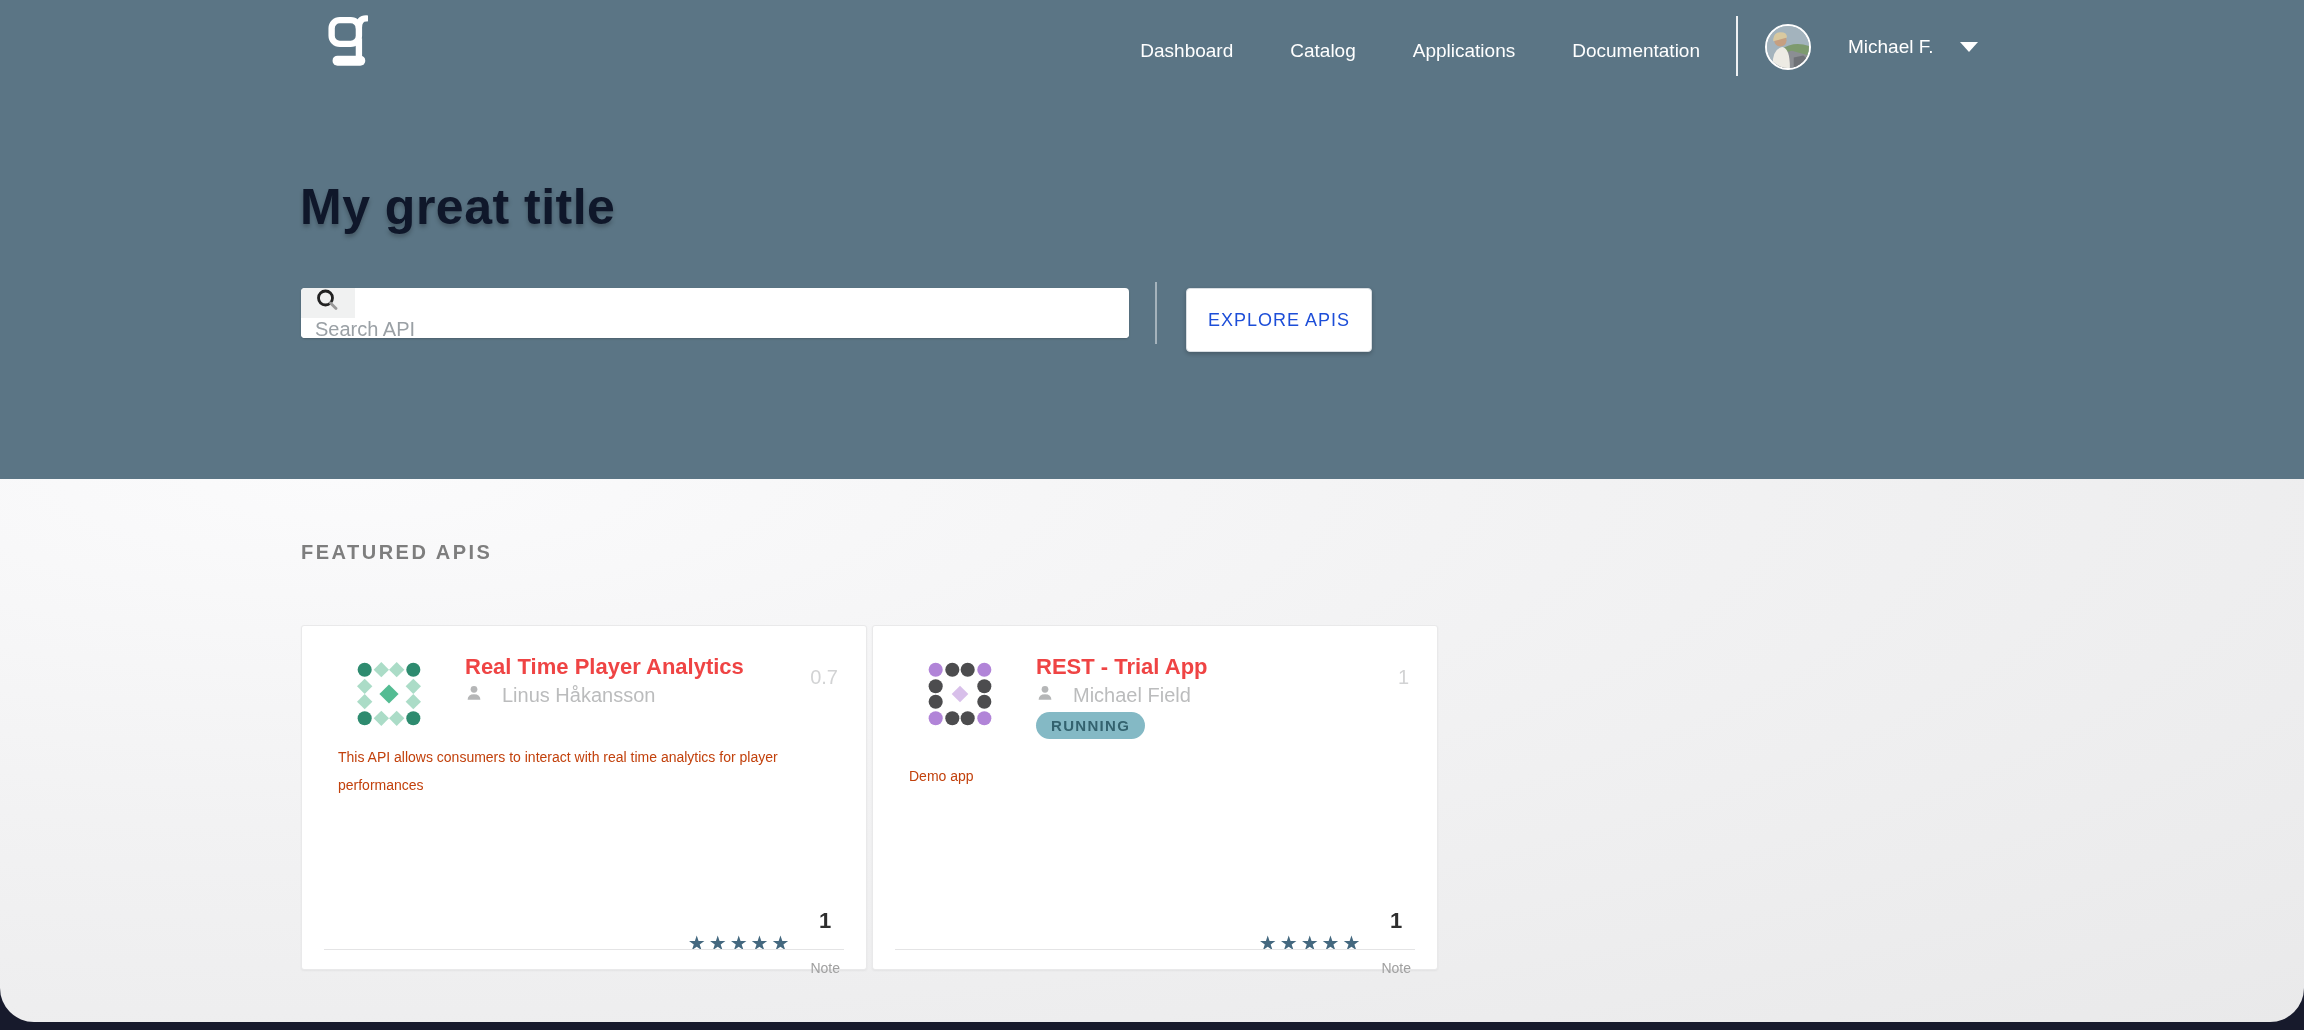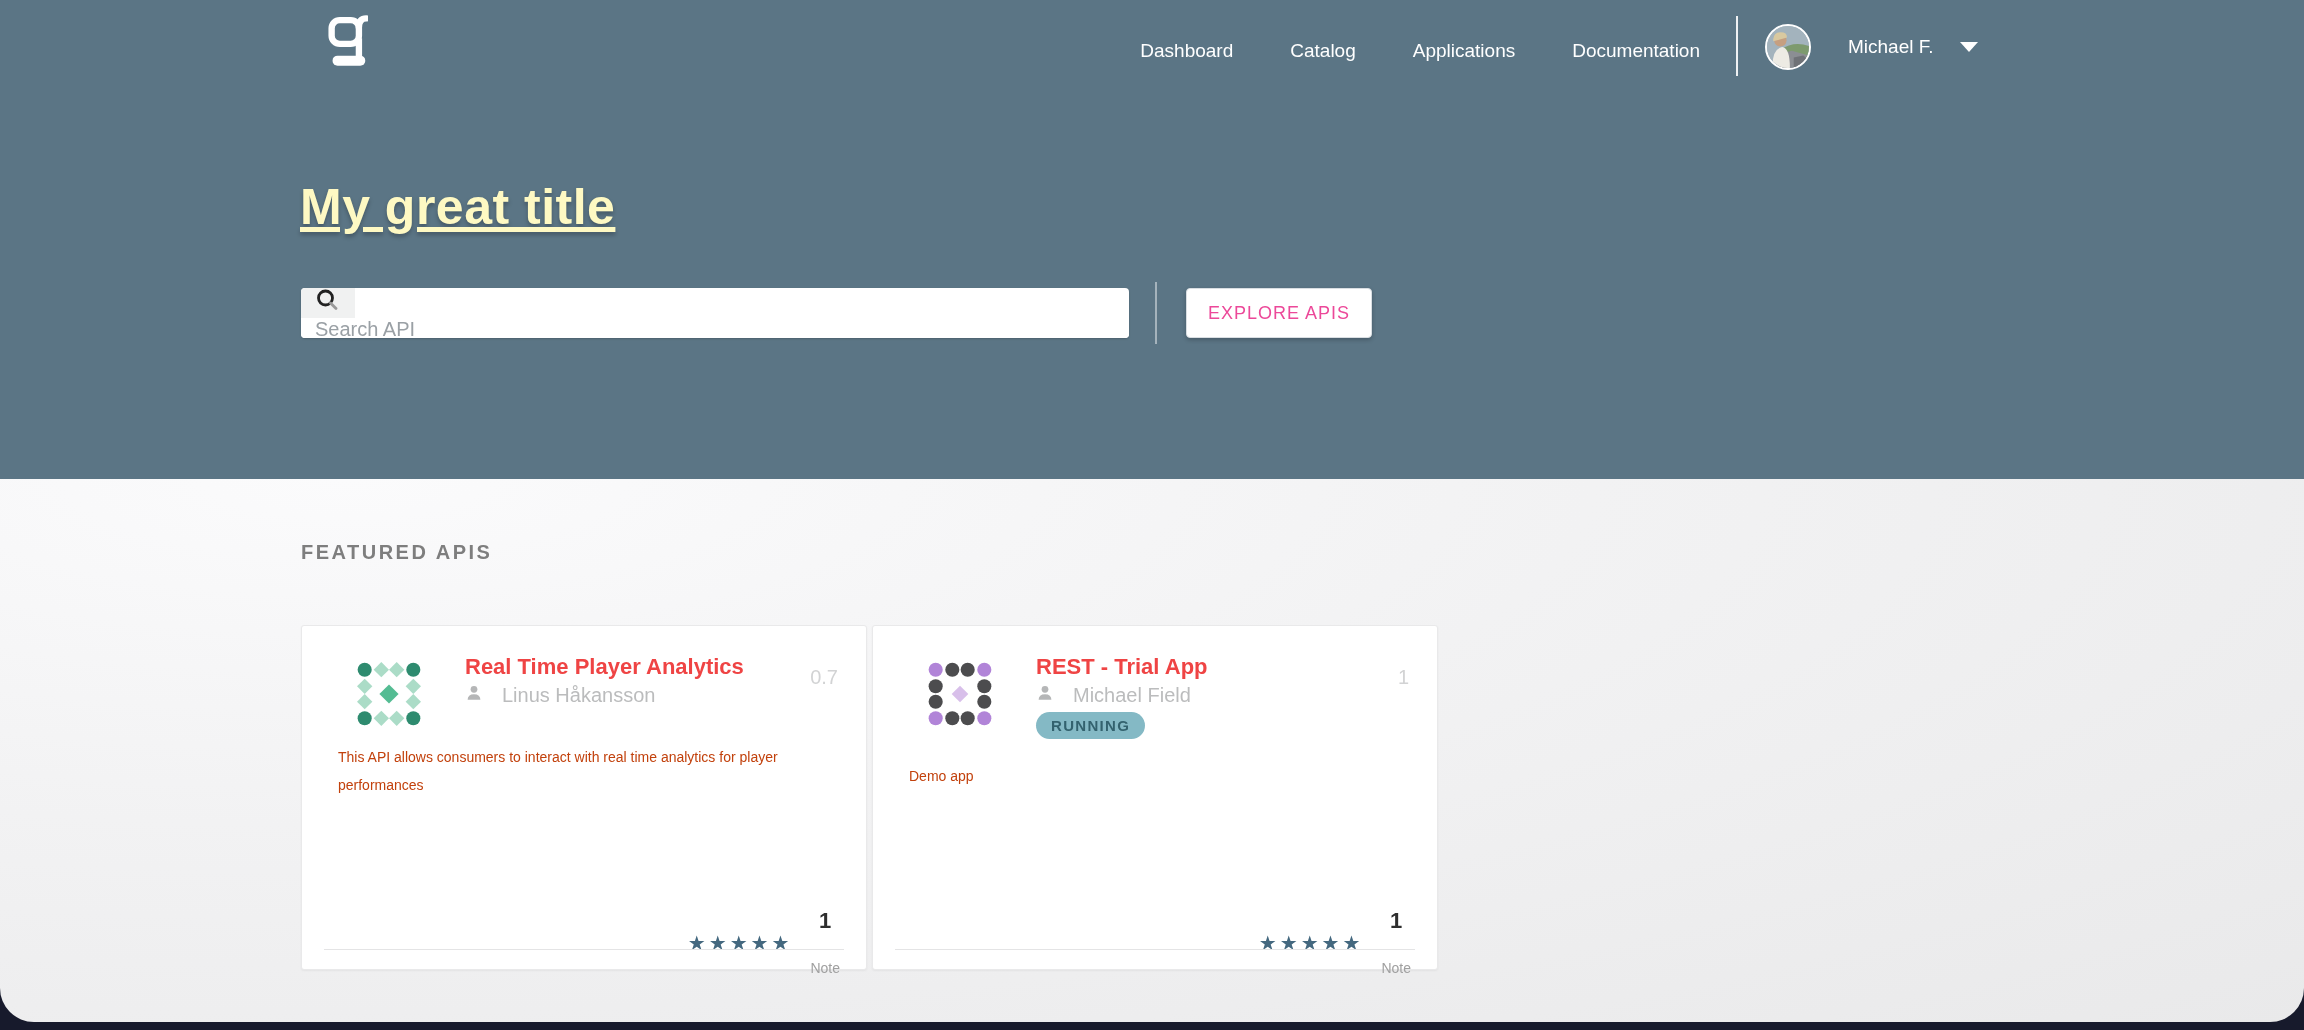--- a/index.html
+++ b/index.html
@@ -56,24 +56,23 @@
   .caret {
     margin-left: 26px;
     width: 0; height: 0;
     border-left: 9px solid transparent;
     border-right: 9px solid transparent;
     border-top: 10px solid #ffffff;
   }
 
   .hero-title {
     position: absolute; left: 300px; top: 178px;
-    font-size: 50px; font-weight: bold; color: #fef9c3;
+    font-size: 50px; font-weight: bold; color: #0f172a;
     letter-spacing: 0.5px;
     text-shadow: 0 3px 4px rgba(0,0,0,0.25);
-    text-decoration: underline;
   }
 
   .search-bar {
     position: absolute; left: 301px; top: 288px;
     width: 828px; height: 50px;
     background: #ffffff; border-radius: 4px;
     display: flex; overflow: hidden;
     box-shadow: 0 1px 2px rgba(0,0,0,0.18);
     flex-direction: column;
   }
@@ -89,25 +88,25 @@
   .search-input::placeholder { color: #9aa0a5; opacity: 1; }
 
   .search-divider {
     position: absolute; left: 1155px; top: 282px;
     width: 2px; height: 62px;
     background: rgba(255,255,255,0.45);
   }
 
   .explore-btn {
     position: absolute; left: 1186px; top: 288px;
-    width: 186px; height: 50px;
+    width: 186px; height: 64px;
     background: #ffffff;
     border: 1px solid #d9dee2; border-radius: 4px;
     font-family: "Liberation Sans", sans-serif;
-    font-size: 18px; color: #ec4899; letter-spacing: 1px;
+    font-size: 18px; color: #1d4ed8; letter-spacing: 1px;
     box-shadow: 0 2px 4px rgba(0,0,0,0.22);
     cursor: pointer;
   }
 
   
   .main {
     position: relative;
     width: 100%; height: 543px;
     background: radial-gradient(ellipse at 15% 0%, #fbfbfc 0%, #f2f2f3 45%, #e9e9ea 100%);
     padding-left: 36px;

